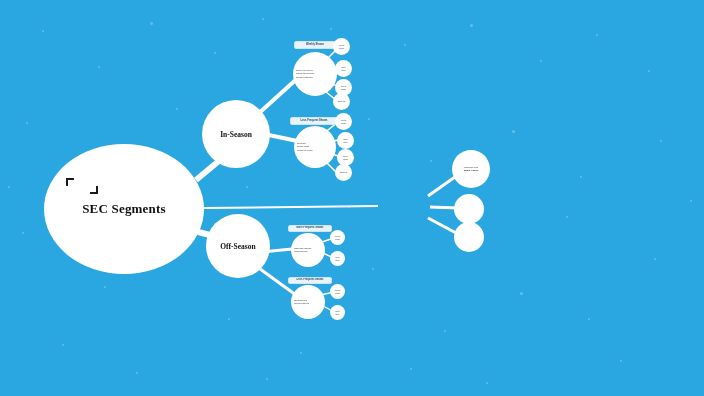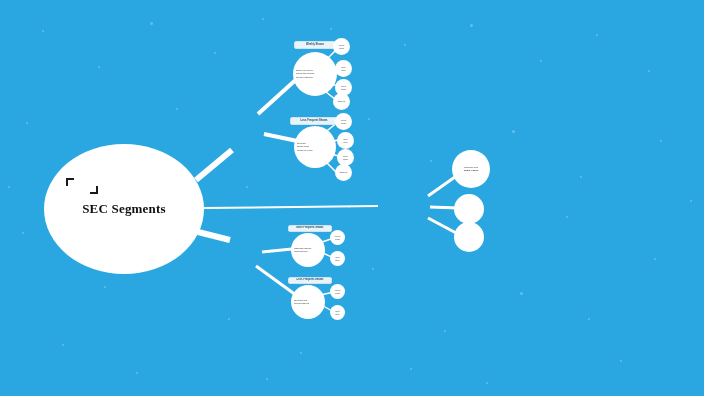--- a/index.html
+++ b/index.html
@@ -232,21 +232,27 @@
     <line x1="316" y1="302" x2="334" y2="312" stroke="#ffffff" stroke-width="1.4"></line>
   </svg>
 
   <div class="bubble bubble-root" style="left:44px; top:144px; width:160px; height:130px;">
     <span>SEC Segments</span>
   </div>
 
   <div class="crop-mark tl" style="left:66px; top:178px;"></div>
   <div class="crop-mark br" style="left:90px; top:186px;"></div>
 
-
+  <div class="bubble bubble-branch" style="left:202px; top:100px; width:68px; height:68px;">
+    <span>In-Season</span>
+  </div>
+
+  <div class="bubble bubble-branch" style="left:206px; top:214px; width:64px; height:64px;">
+    <span>Off-Season</span>
+  </div>
 
 
   <div class="cluster">
     <div class="cluster-badge" style="left:294px; top:41px; width:42px; height:8px;">Weekly Shows</div>
     <div class="cluster-main" style="left:293px; top:52px; width:44px; height:44px;">
       <div class="cluster-main-text">Show run weekly<br>during the season<br>across networks</div>
     </div>
     <div class="satellite" style="left:333px; top:38px; width:17px; height:17px;">
       <div class="satellite-text">Promo<br>spots</div>
     </div>

